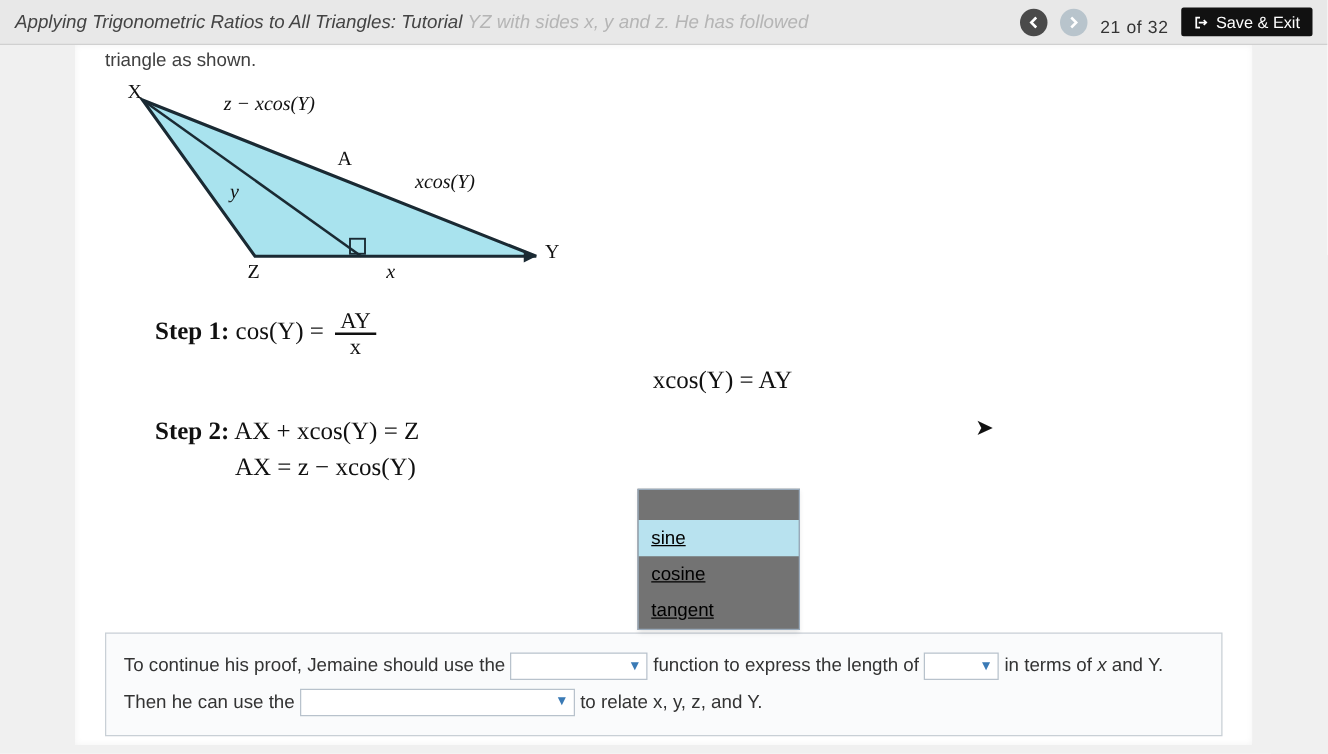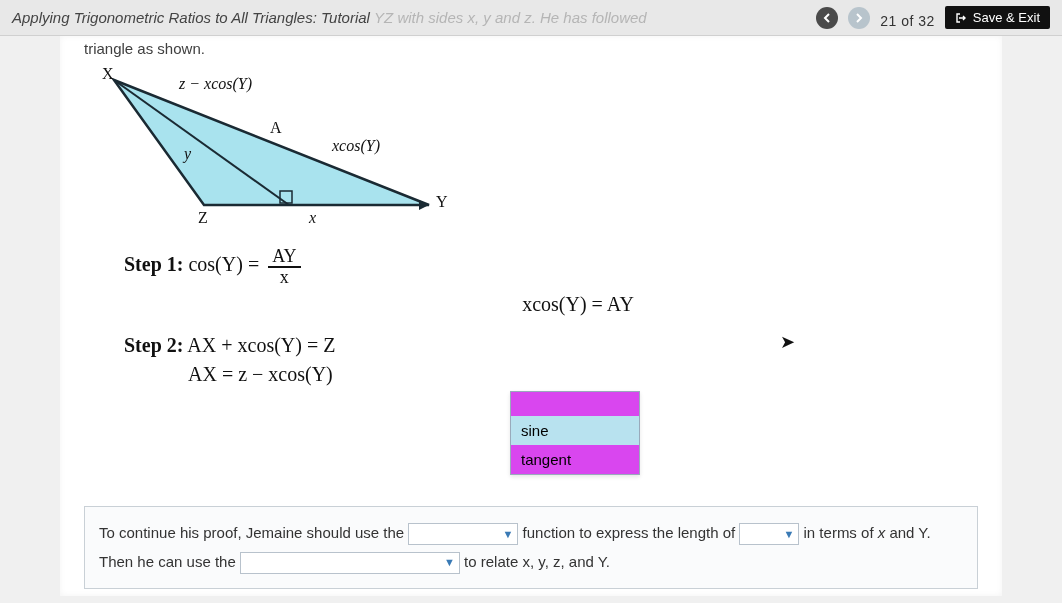--- a/index.html
+++ b/index.html
@@ -65,24 +65,25 @@
     .frac .den { display:block; padding: 0 4px; }
     .line { margin: 6px 0; }
     .indent { margin-left: 54px; text-align: center; }
     .indent2 { margin-left: 64px; }
 
     .dropdown {
       position: absolute;
       left: 450px; top: 355px;
       width: 130px;
       border: 1px solid #9ab;
-      background: #d946ef;
+      background: #737373;
       font-size: 15px;
       box-shadow: 0 2px 4px rgba(0,0,0,0.1);
       z-index: 5;
+      text-decoration: underline;
     }
     .dropdown .opt { padding: 6px 10px; }
     .dropdown .opt.blank { height: 24px; }
     .dropdown .opt.sel { background: #b8e2ef; }
 
     .answer-box {
       position: absolute;
       left: 24px; right: 24px; top: 470px;
       border: 1px solid #c9d0d6;
       background: #fafbfc;
@@ -175,20 +176,21 @@
     <div class="line" style="margin-top:18px">
       <span class="step-head">Step 2:</span>
       <span>AX + xcos(Y) = Z</span>
     </div>
     <div class="line indent2">AX = z − xcos(Y)</div>
   </div>
 
   <div class="dropdown">
     <div class="opt blank"></div>
     <div class="opt sel">sine</div>
+    <div class="opt">cosine</div>
     <div class="opt">tangent</div>
   </div>
 
   <span class="cursor-arrow">➤</span>
 
   <div class="answer-box">
     <span>To continue his proof, Jemaine should use the </span>
     <span class="slot">
         <span class="caret">▼</span>
       </span>

